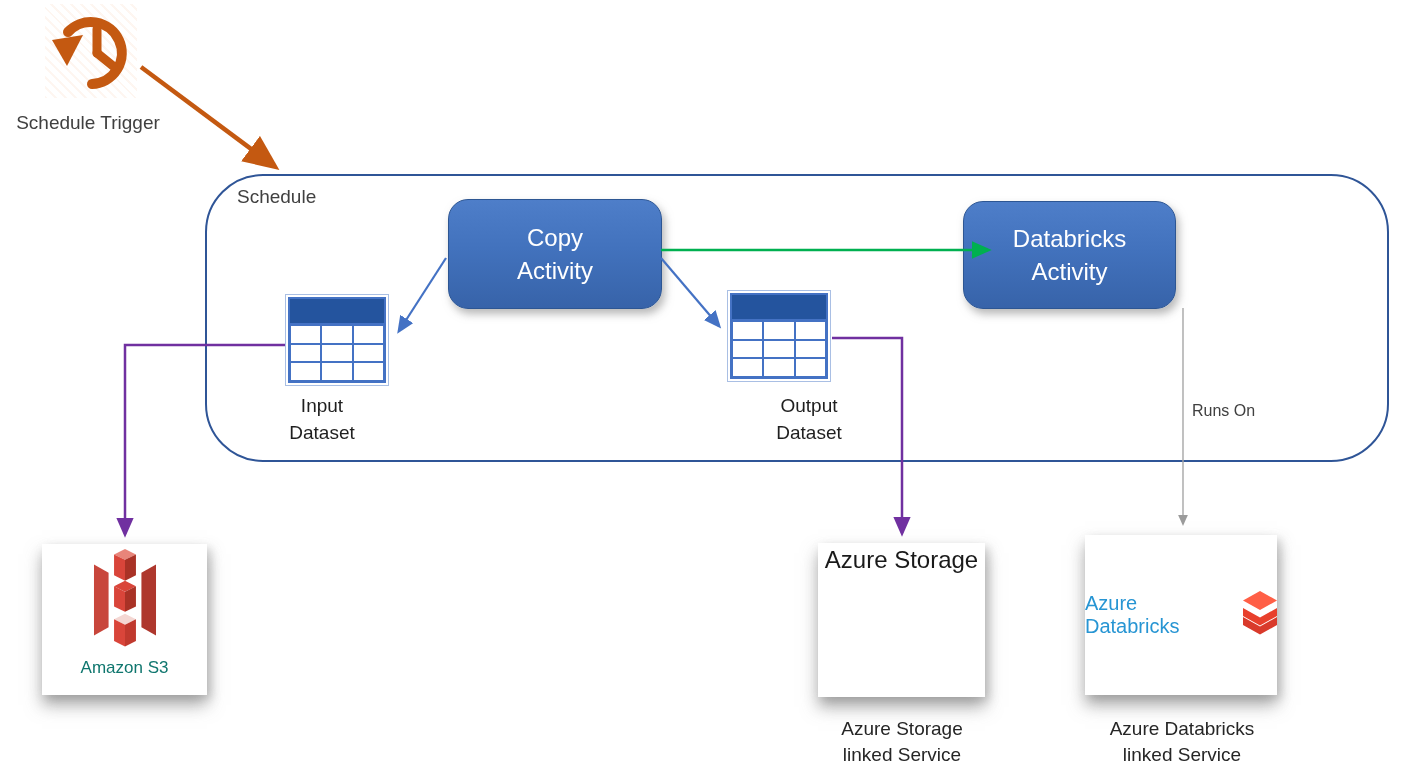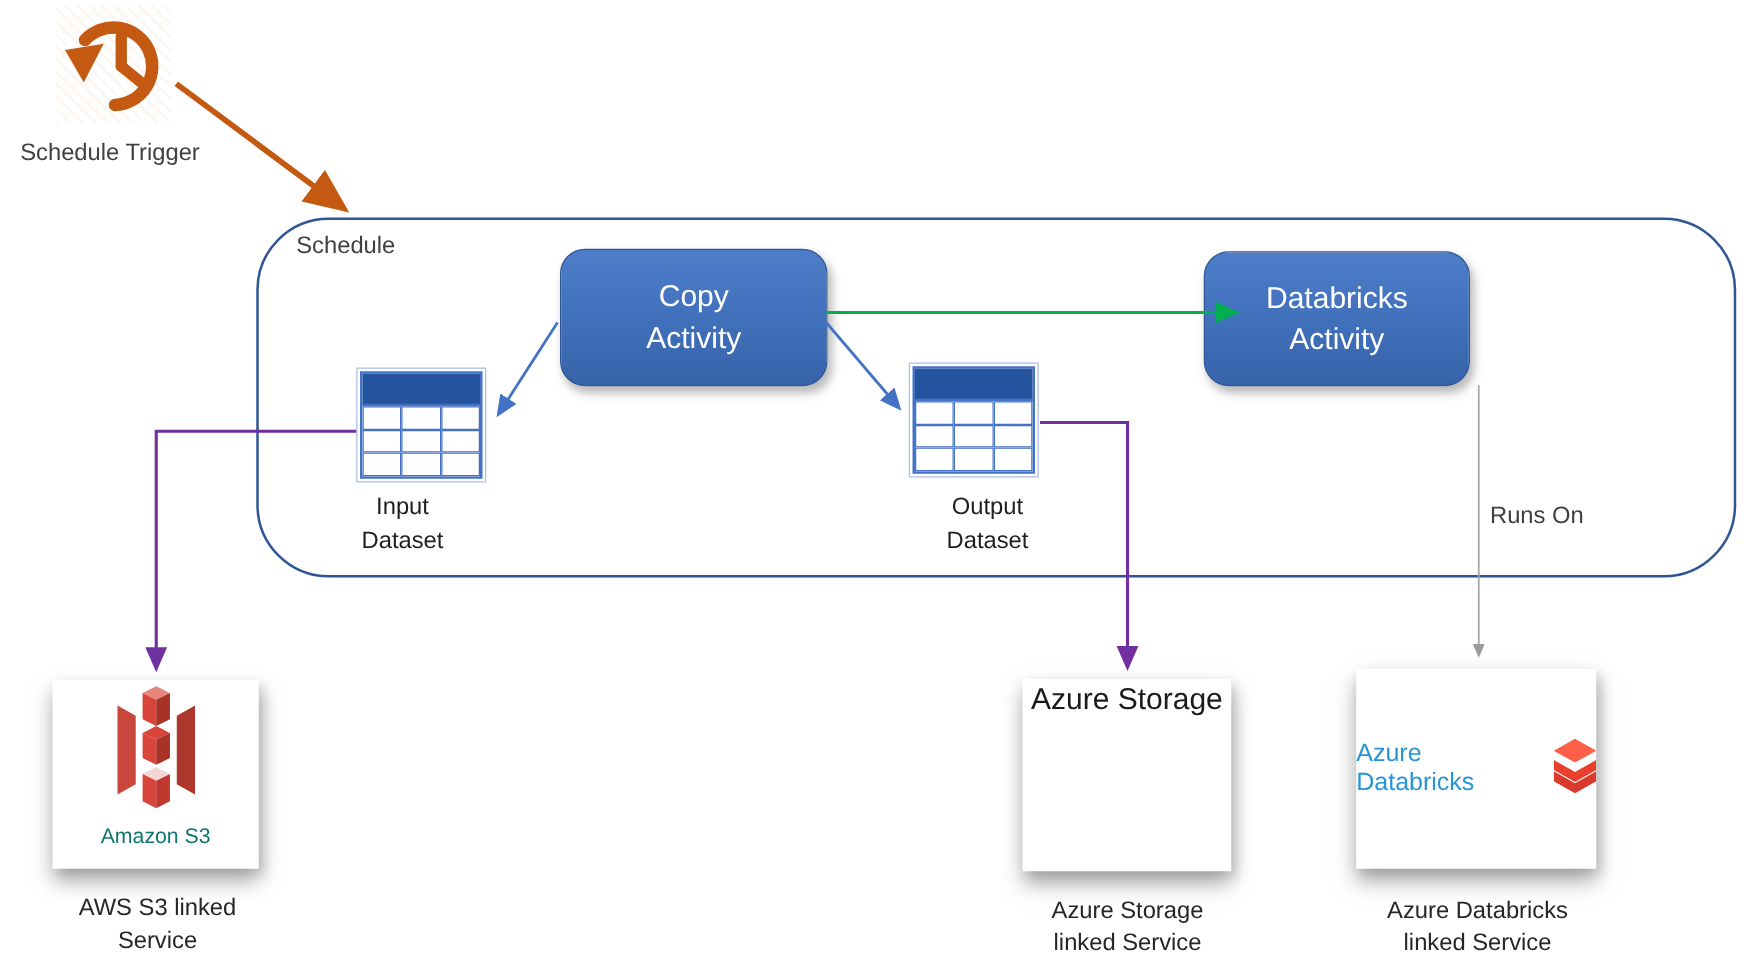--- a/index.html
+++ b/index.html
@@ -46,23 +46,23 @@
     display:flex;flex-direction:column;background:#fff;
   }
   .tbl-header{height:24px;background:#24549E;border-bottom:2px solid #4472C4;}
   .tbl-grid{flex:1;display:grid;grid-template-columns:repeat(3,1fr);grid-template-rows:repeat(3,1fr);}
   .tbl-cell{border:1px solid #4472C4;background:#fff;}
   #input-dataset-icon{left:285px;top:294px;}
   #output-dataset-icon{left:727px;top:290px;}
 
   .dataset-label{font-size:19px;line-height:27px;text-align:center;z-index:2;}
   #input-dataset-label{left:252px;top:392px;width:140px;}
-  #output-dataset-label{left:720px;top:392px;width:140px;}
-
-  #runs-on-label{left:1192px;top:402px;font-size:19px;z-index:2;}
+  #output-dataset-label{left:739px;top:392px;width:140px;}
+
+  #runs-on-label{left:1192px;top:402px;font-size:16px;z-index:2;}
 
   
   .service-card{
     z-index:2;background:#ffffff;
     box-shadow:0 10px 16px rgba(105,105,105,0.55),4px 4px 9px rgba(150,150,150,0.35);
     display:flex;flex-direction:column;align-items:center;
   }
   #s3-card{left:42px;top:544px;width:165px;height:151px;}
   #s3-card .card-text{font-size:17px;color:#0f766e;margin-top:2px;}
   #storage-card{left:818px;top:543px;width:167px;height:154px;}
@@ -182,24 +182,20 @@
     <span class="card-text">Azure Databricks</span>
     <span>
       <svg width="34" height="44" viewBox="0 0 34 44">
         <polygon points="17,0 34,9.5 17,19 0,9.5" fill="#FF5F46"></polygon>
         <polygon points="0,17 17,26.5 34,17 34,25 17,34.5 0,25" fill="#E8402C"></polygon>
         <polygon points="0,26 17,35.5 34,26 34,34 17,43.5 0,34" fill="#D93A2B"></polygon>
       </svg>
     </span>
   </div>
 
-  <div id="s3-caption" class="abs card-caption">
-    <span style="display:block">AWS S3 linked</span>
-    <span style="display:block">Service</span>
-  </div>
   <div id="storage-caption" class="abs card-caption">
     <span style="display:block">Azure Storage</span>
     <span style="display:block">linked Service</span>
   </div>
   <div id="databricks-caption" class="abs card-caption">
     <span style="display:block">Azure Databricks</span>
     <span style="display:block">linked Service</span>
   </div>
 
   <svg id="connector-layer" class="abs">

